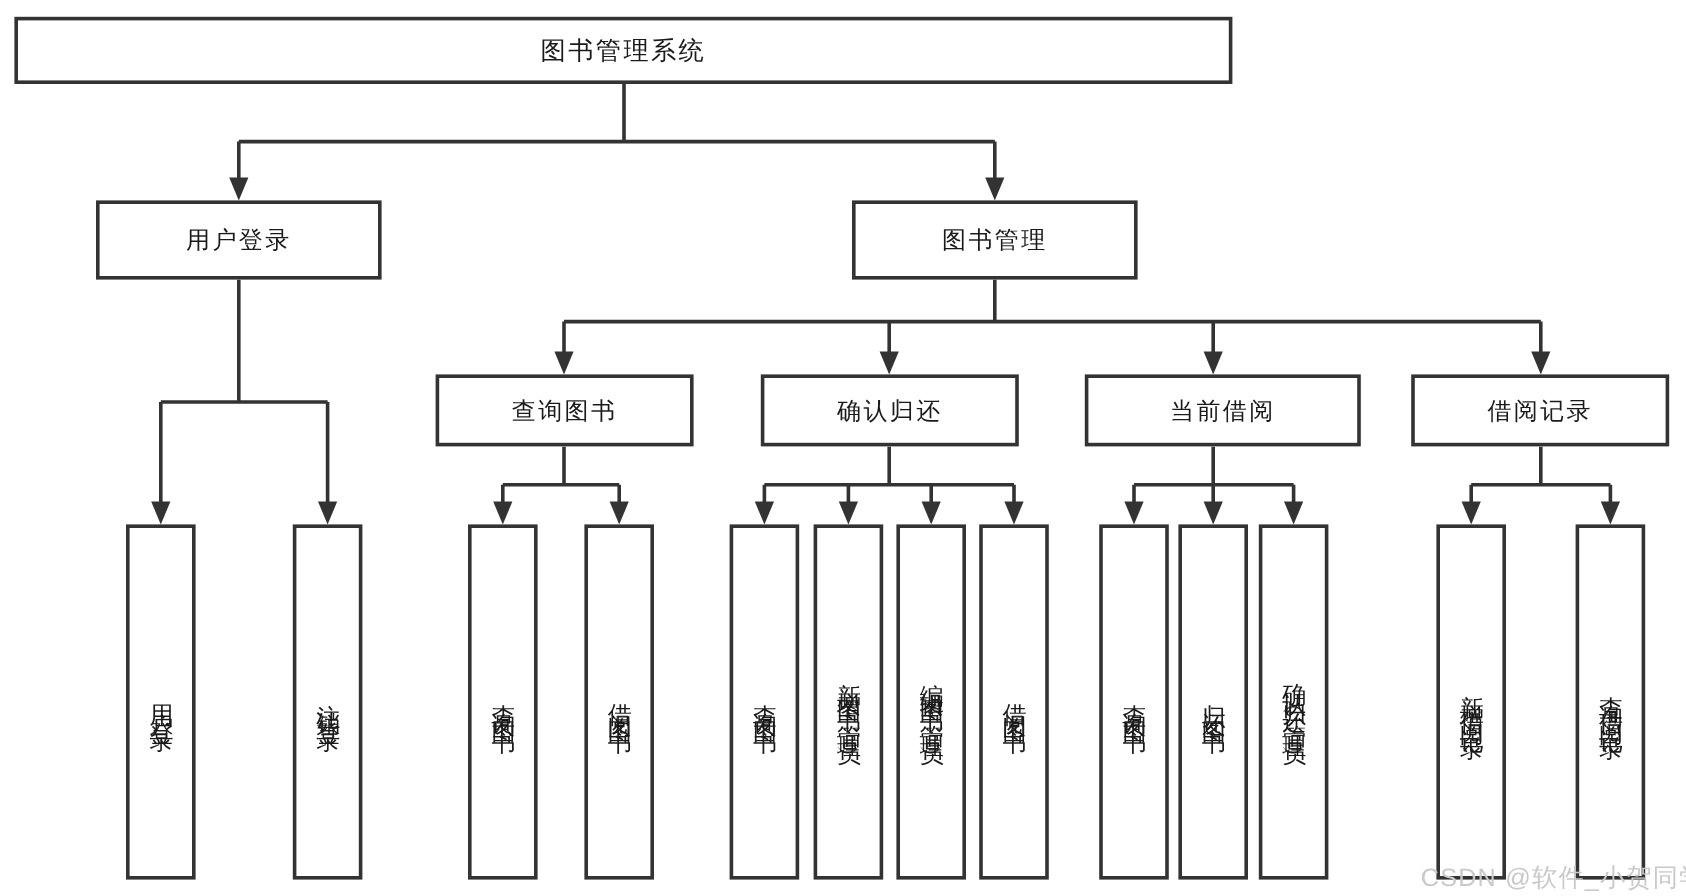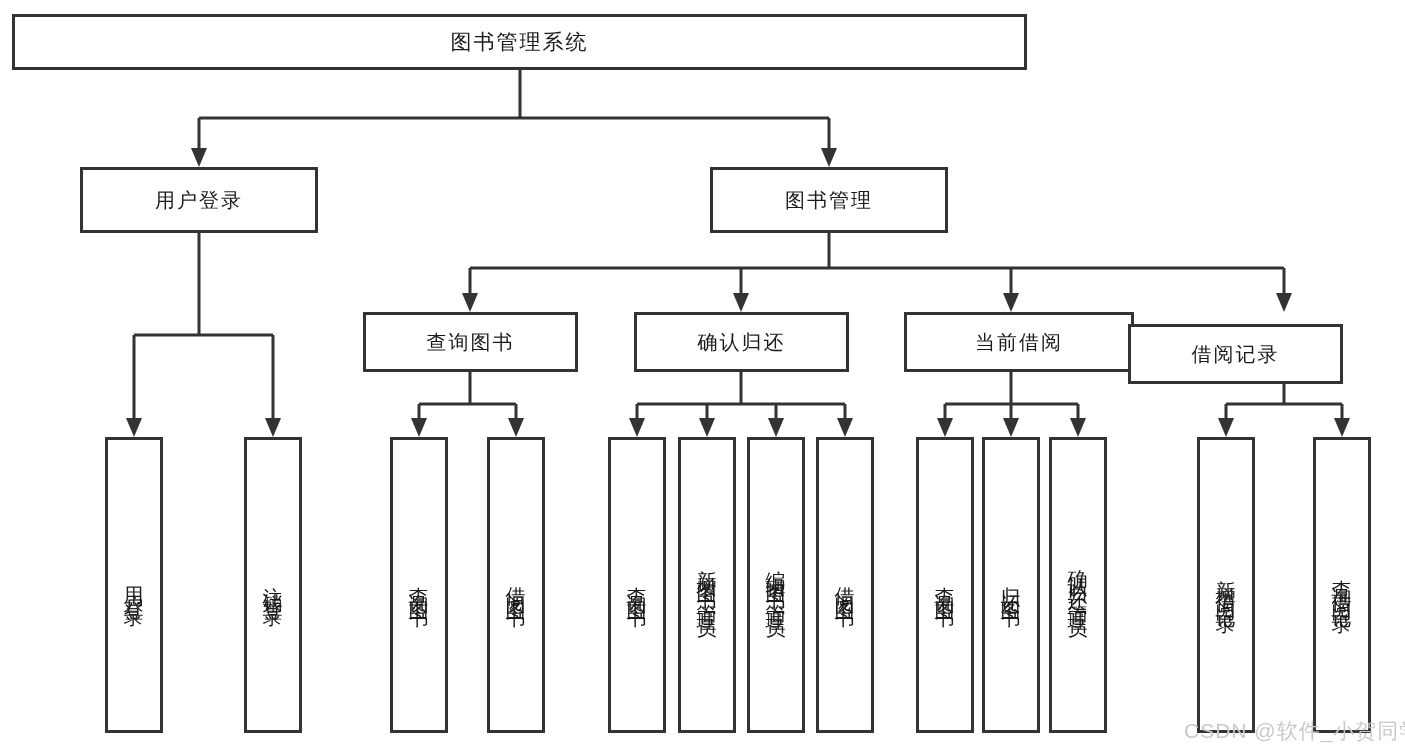--- a/index.html
+++ b/index.html
@@ -117,21 +117,21 @@
   </svg>
 
   <div class="box root-box" style="left:12px; top:14px; width:1015px; height:56px;">图书管理系统</div>
 
   <div class="box" style="left:80px; top:167px; width:238px; height:66px;">用户登录</div>
   <div class="box" style="left:710px; top:167px; width:238px; height:66px;">图书管理</div>
 
   <div class="box" style="left:363px; top:312px; width:215px; height:60px;">查询图书</div>
   <div class="box" style="left:634px; top:312px; width:215px; height:60px;">确认归还</div>
   <div class="box" style="left:904px; top:312px; width:230px; height:60px;text-align:right;">当前借阅</div>
-  <div class="box" style="left:1128px; top:312px; width:215px; height:60px;margin-top:12px;">借阅记录</div>
+  <div class="box" style="left:1176px; top:312px; width:215px; height:60px;">借阅记录</div>
 
   <div class="box vbox" style="left:105px; top:437px; width:58px; height:296px;">用户登录</div>
   <div class="box vbox" style="left:244px; top:437px; width:58px; height:296px;">注销登录</div>
 
   <div class="box vbox" style="left:390px; top:437px; width:58px; height:296px;">查询图书</div>
   <div class="box vbox" style="left:487px; top:437px; width:58px; height:296px;">借阅图书</div>
 
   <div class="box vbox" style="left:608px; top:437px; width:58px; height:296px;">查询图书</div>
   <div class="box vbox" style="left:678px; top:437px; width:58px; height:296px;">新增图书（管理员）</div>
   <div class="box vbox" style="left:747px; top:437px; width:58px; height:296px;">编辑图书（管理员）</div>

